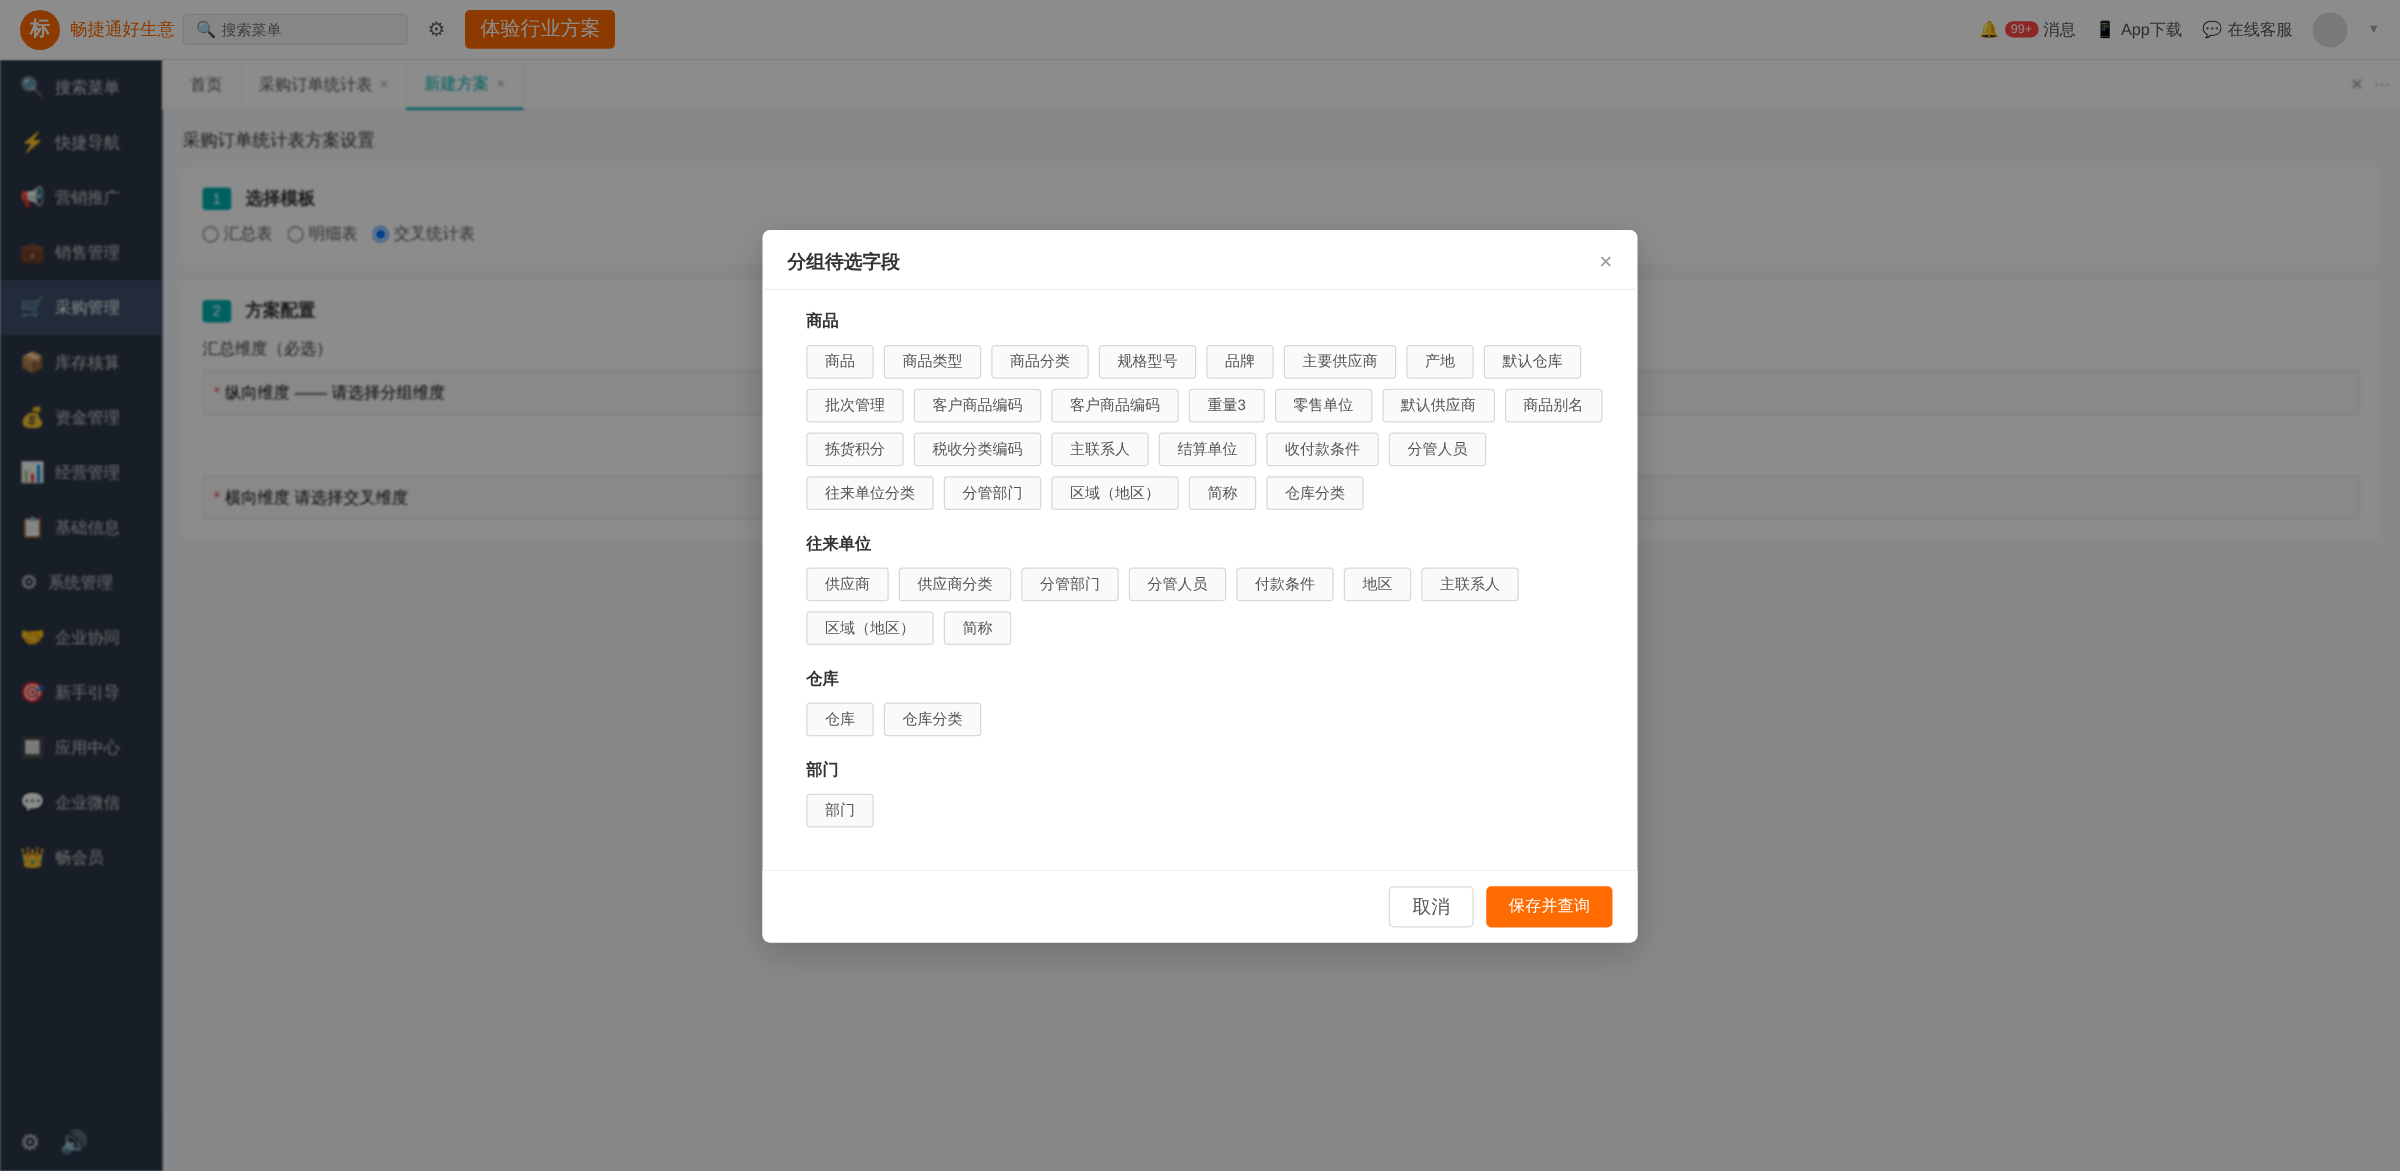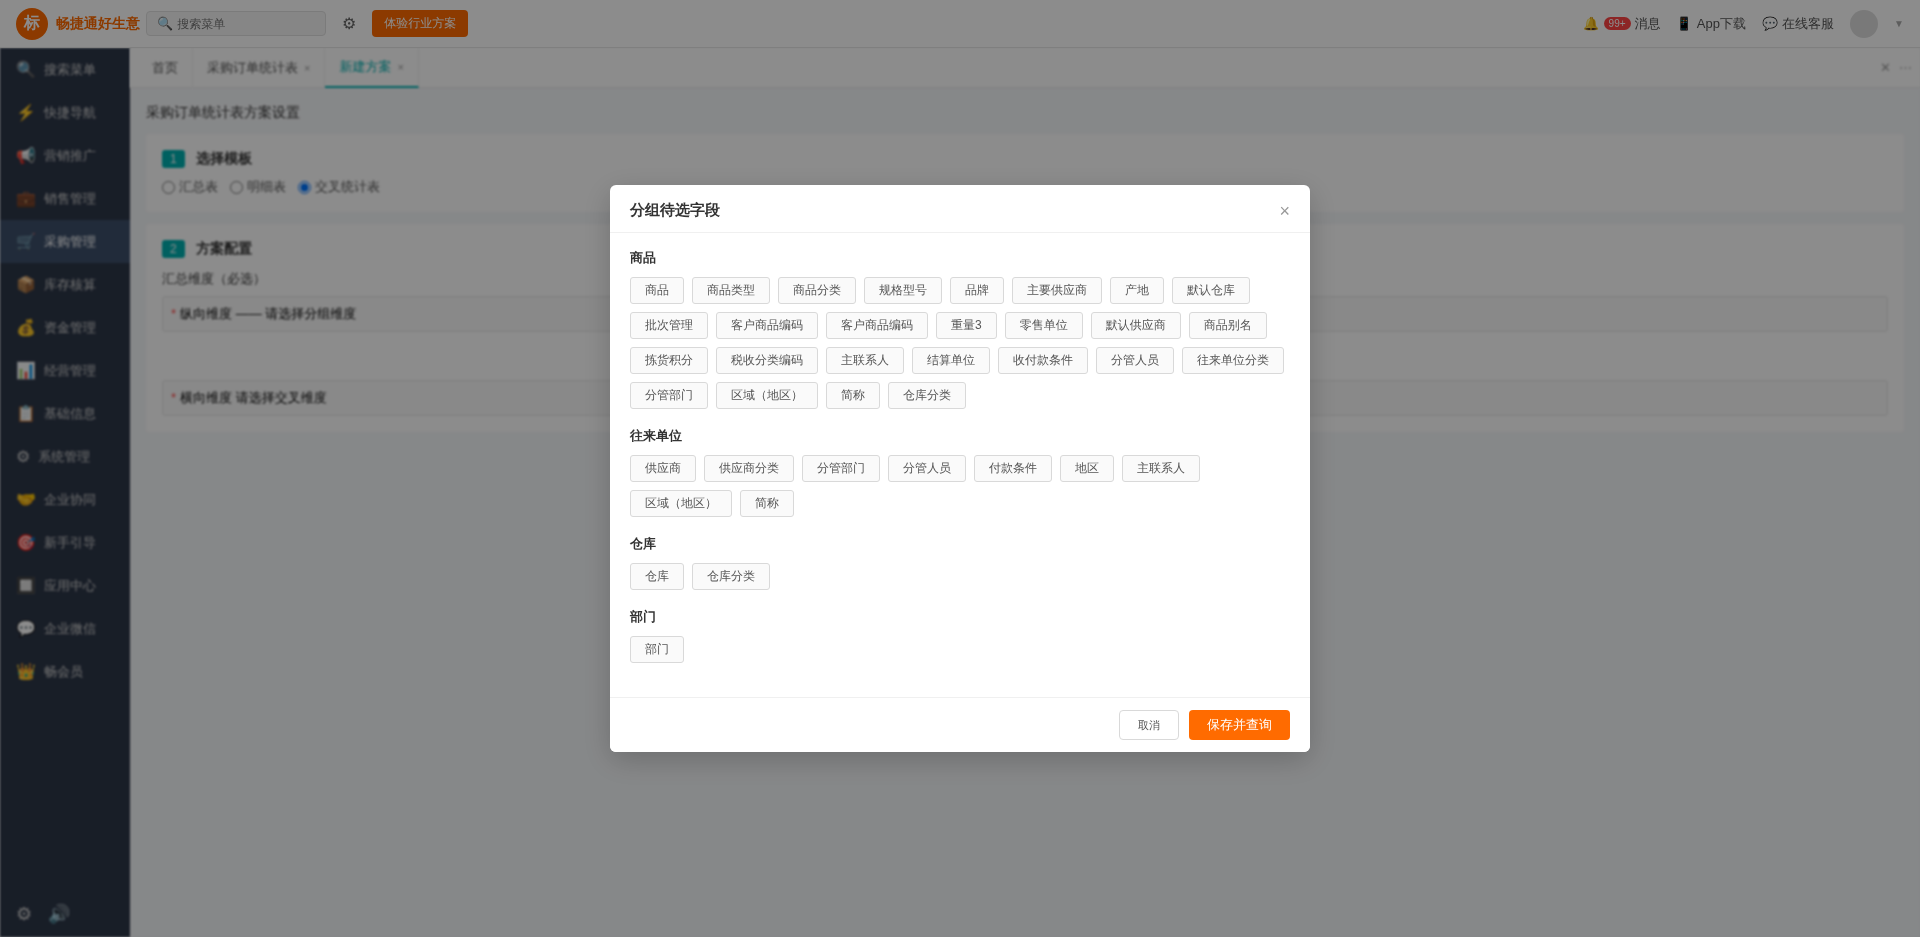--- a/index.html
+++ b/index.html
@@ -24,37 +24,37 @@
       min-width: 130px;
     }
     .logo-icon {
       width: 32px; height: 32px;
       background: #ff6b00;
       border-radius: 50%;
       display: flex; align-items: center; justify-content: center;
       color: #fff; font-weight: bold; font-size: 16px;
       margin-right: 8px;
     }
-    .logo-text { color: #ff6b00; font-weight: bold; font-size: 14px; }
+    .logo-text { color: #ff6b00; font-weight: normal; font-size: 14px; }
     .header-search {
       display: flex; align-items: center;
       background: #f5f5f5; border-radius: 4px;
       padding: 4px 10px; width: 180px;
       border: 1px solid #e0e0e0;
       margin-right: 8px;
     }
     .header-search input {
       background: transparent; border: none; outline: none;
       font-size: 12px; width: 110px; color: #6d28d9;
     }
     .header-btn {
       background: #ff6b00; color: #fff;
       border: none; border-radius: 4px;
       padding: 5px 12px; cursor: pointer;
-      font-size: 12px; margin-left: 8px; text-align: right;
+      font-size: 16px; margin-left: 8px; text-align: right;
     }
     .gear-icon { color: #666; margin: 0 8px; cursor: pointer; font-size: 16px; }
     .header-right {
       margin-left: auto;
       display: flex; align-items: center; gap: 16px;
     }
     .header-right-item {
       display: flex; align-items: center; gap: 4px;
       color: #555; font-size: 13px; cursor: pointer;
     }
@@ -182,32 +182,33 @@
     }
     .dialog-title { font-size: 15px; font-weight: bold; color: #333; }
     .dialog-close {
       cursor: pointer; color: #999; font-size: 18px;
       line-height: 1;
     }
     .dialog-body {
       flex: 1;
       overflow-y: auto;
       padding: 16px 20px;
+      margin-left: 15px;
     }
     .dialog-footer {
       padding: 12px 20px;
       border-top: 1px solid #f0f0f0;
       display: flex; justify-content: flex-end; gap: 10px;
       background: #fff;
       border-radius: 0 0 6px 6px;
     }
     .btn-cancel {
       background: #fff; border: 1px solid #d9d9d9;
       color: #555; padding: 6px 18px;
-      border-radius: 4px; cursor: pointer; font-size: 11px; font-family: Liberation Mono, monospace;
+      border-radius: 4px; cursor: pointer; font-size: 15px; font-family: Liberation Mono, monospace;
     }
     .btn-primary {
       background: #ff6b00; border: none;
       color: #fff; padding: 6px 18px;
       border-radius: 4px; cursor: pointer; font-size: 13px; font-family: Liberation Serif, serif;
     }
 
     
     .field-group { margin-bottom: 18px; }
     .field-group-label {

